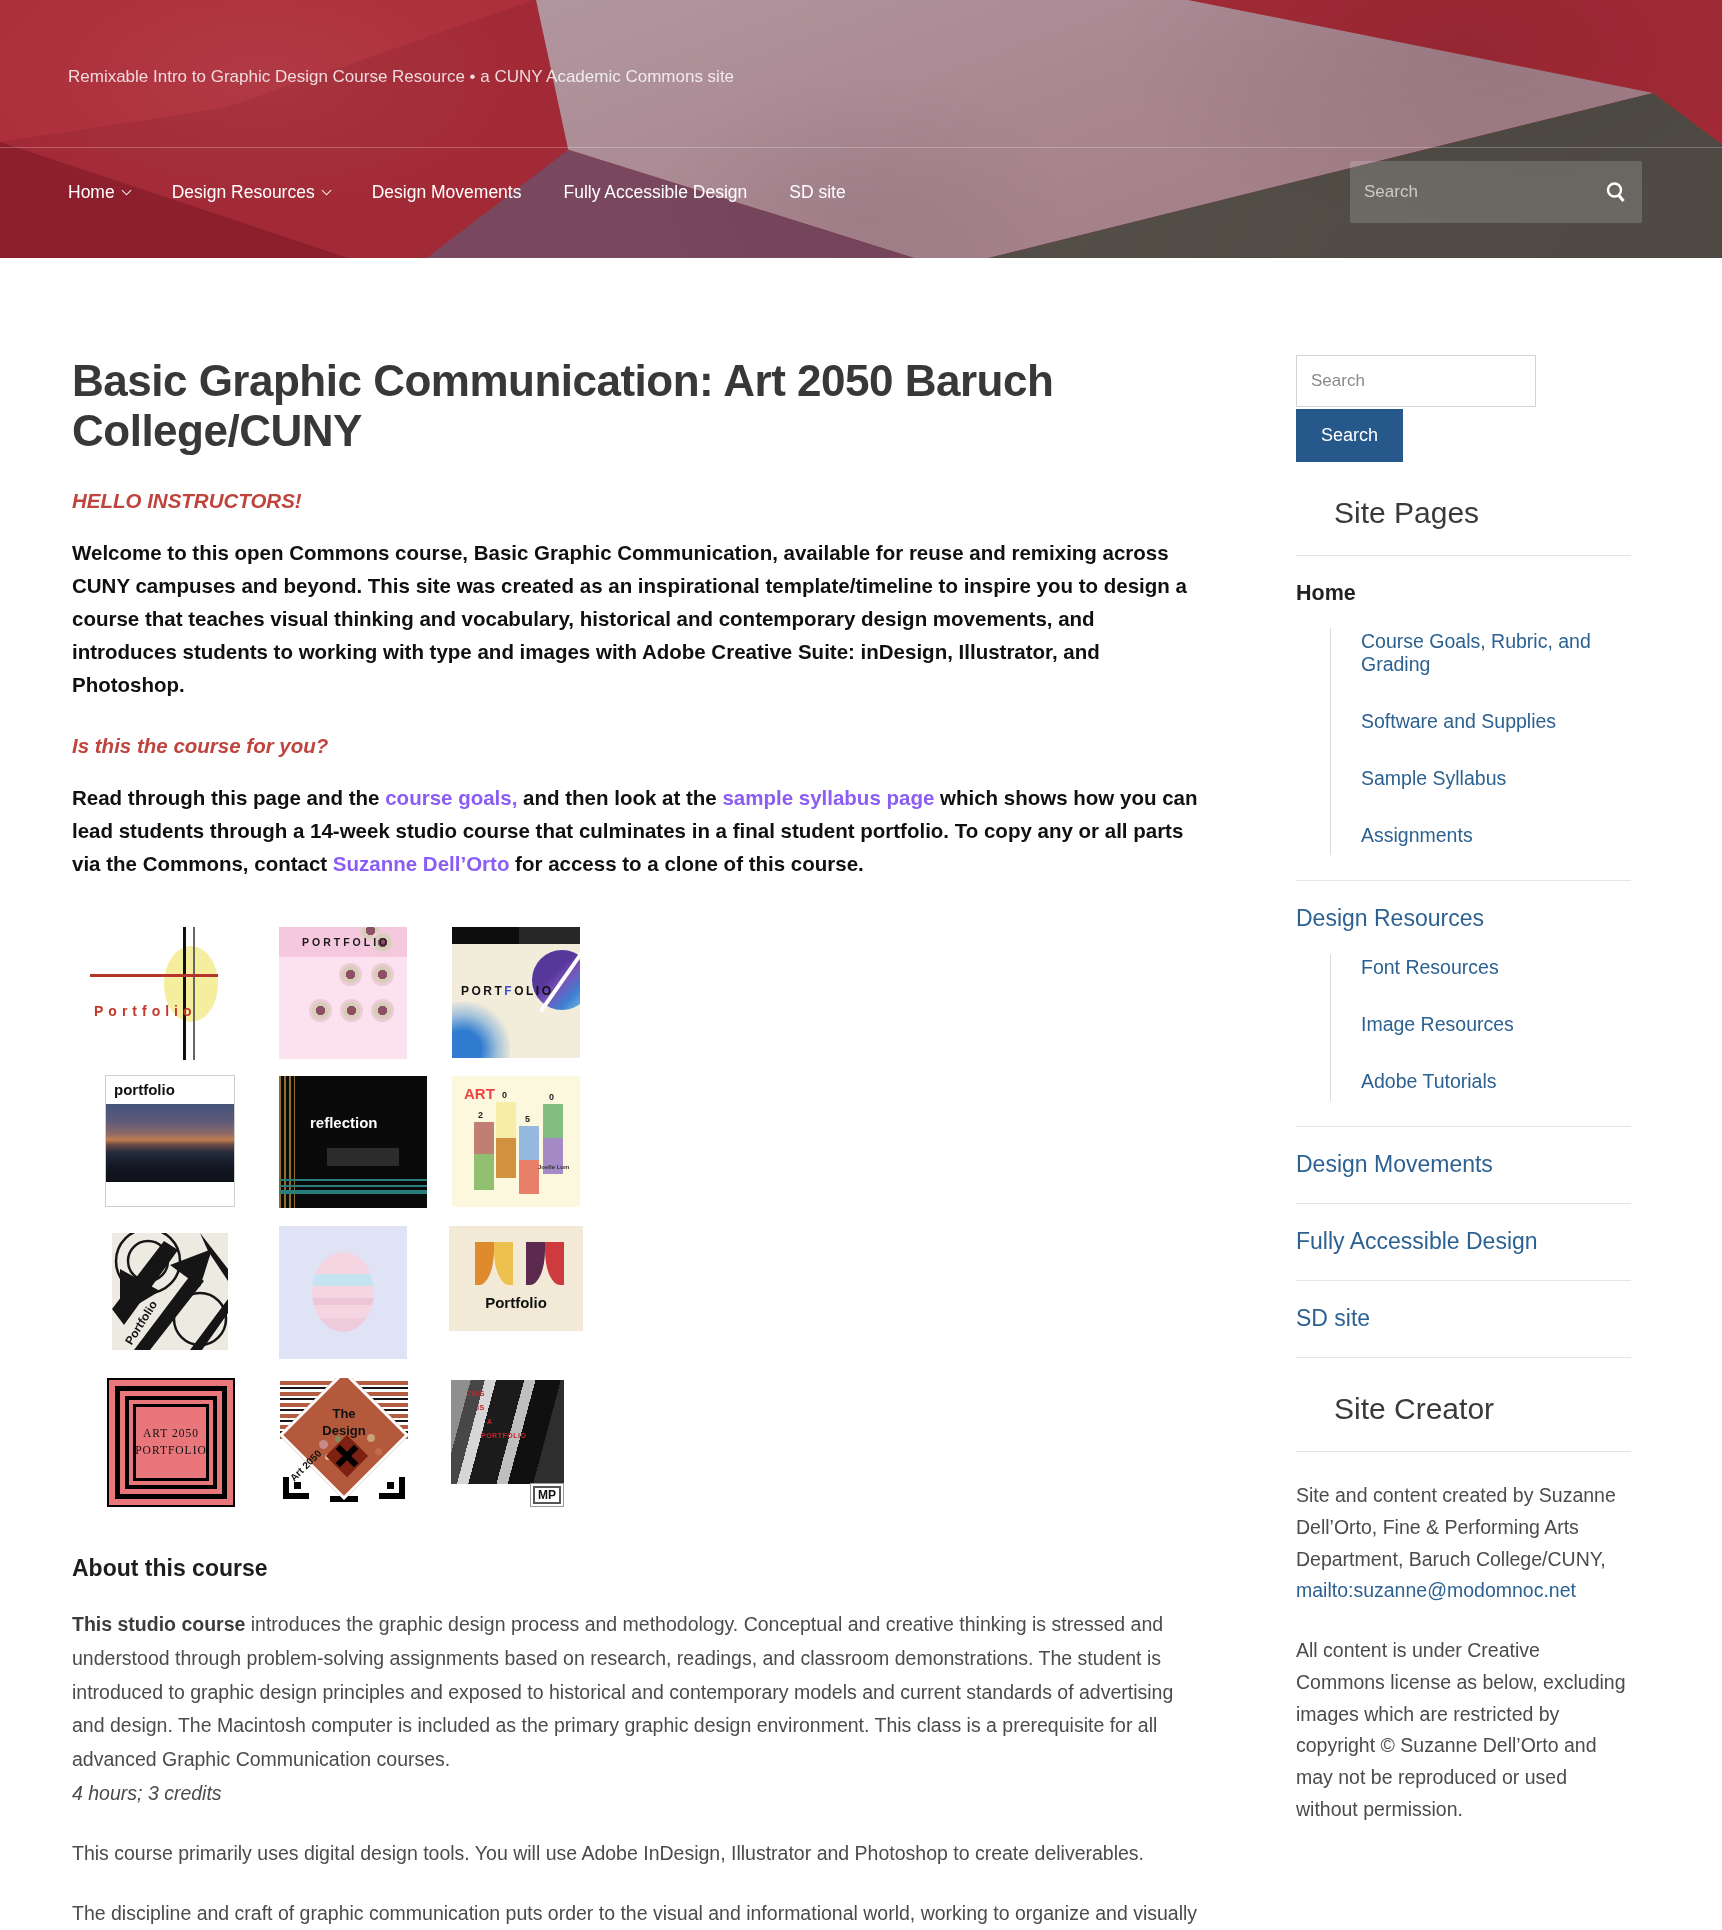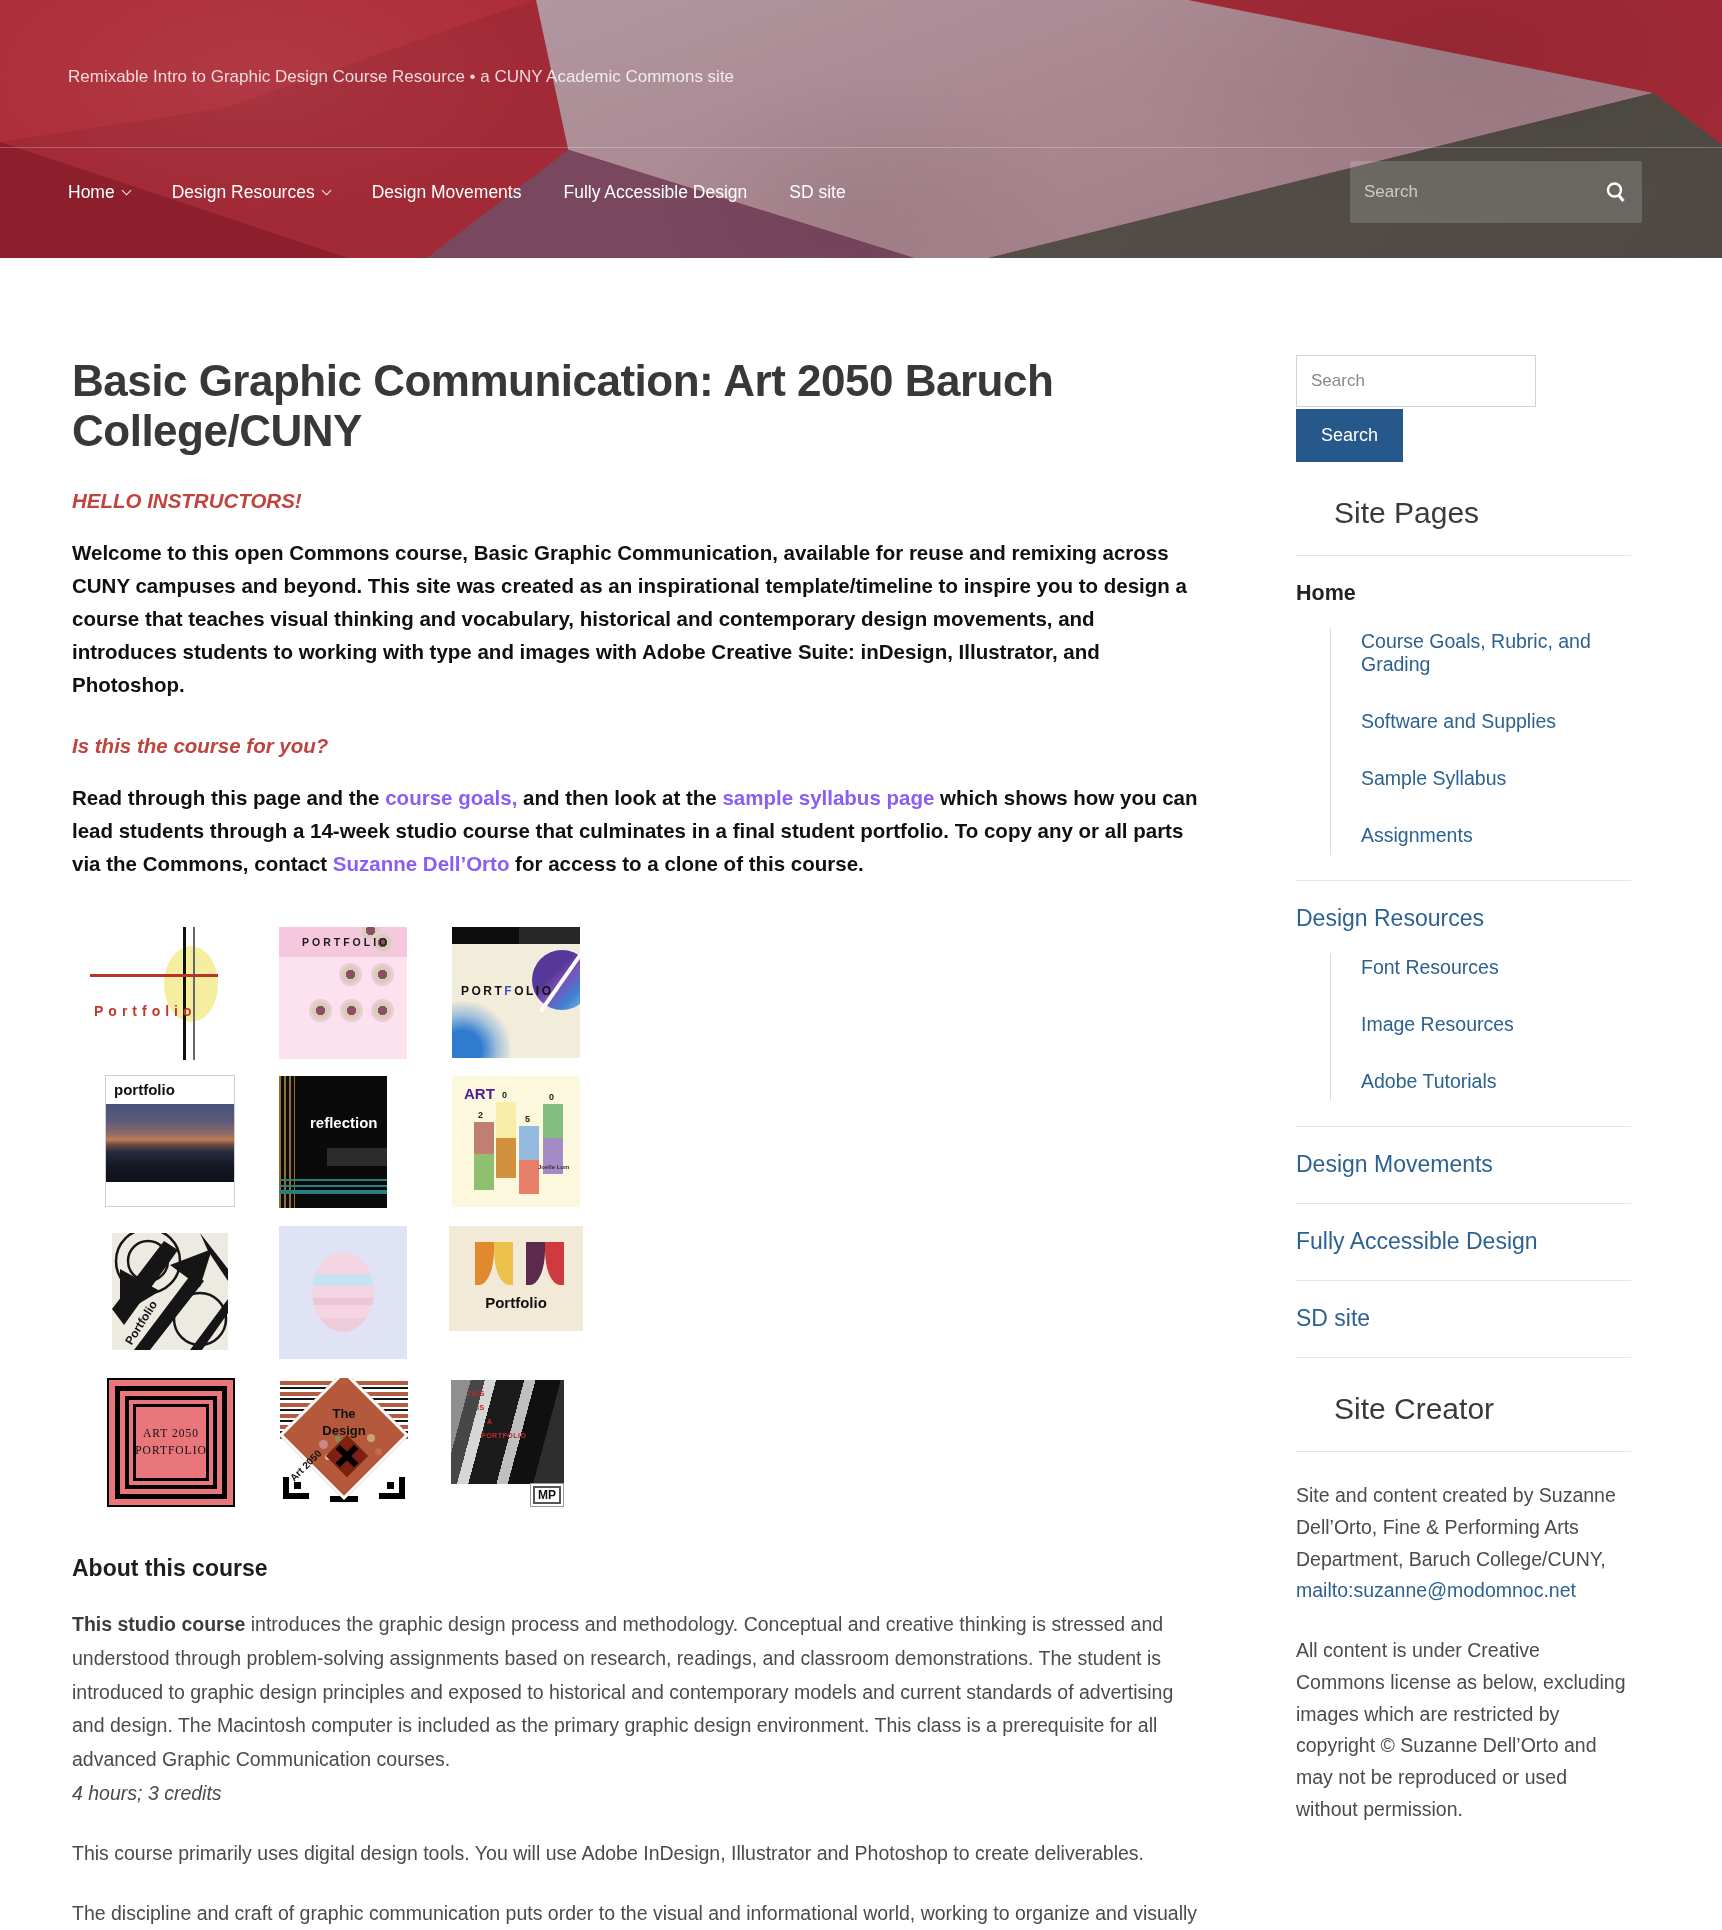--- a/index.html
+++ b/index.html
@@ -79,29 +79,29 @@
              letter-spacing:2.5px; color:#111; }
   .t3-word .blue-f { color:#3f51c9; }
   .t3-blob { position:absolute; left:-12px; bottom:-14px; width:70px; height:70px;
              background:radial-gradient(circle at 32% 68%, #2f7bd0 0 28%, rgba(120,170,220,.65) 52%, rgba(242,236,218,0) 74%); }
   
   .t4 { left:33px; top:148px; width:130px; height:132px; background:#fff; border:1px solid #cfcfcf; }
   .t4-word { margin:5px 0 0 8px; font-weight:bold; font-size:15px; color:#111; }
   .t4-photo { position:absolute; left:0; top:28px; right:0; height:78px;
               background:linear-gradient(to bottom,#46537a 0,#5d5a7a 22%,#8d6a68 38%,#c27c4e 46%,#6b4a46 52%,#232b3d 62%,#141824 80%,#0e1019 100%); }
   
-  .t5 { left:207px; top:149px; width:108px; height:132px; background:#0a0a0a; }
+  .t5 { left:207px; top:149px; width:148px; height:132px; background:#0a0a0a; }
   .t5-stripes { position:absolute; left:0; top:0; bottom:0; width:16px;
                 background:repeating-linear-gradient(90deg,#8f6d33 0 2px,#0a0a0a 2px 5px); }
   .t5-word { position:absolute; left:31px; top:38px; color:#fff; font-weight:bold; font-size:15px; }
   .t5-box { position:absolute; left:48px; top:72px; width:72px; height:18px; background:#2c2c2c; }
   .t5-teal { position:absolute; left:0; right:0; background:#2a7f7c; }
   
   .t6 { left:380px; top:149px; width:128px; height:131px; background:#fbf8de; }
-  .t6-art { position:absolute; left:12px; top:9px; font-weight:bold; font-size:15px; color:#4c1d95; }
+  .t6-art { position:absolute; left:12px; top:9px; font-weight:bold; font-size:15px; color:#ef4444; }
   .t6 .bar { position:absolute; width:20px; }
   .t6 .digit { position:absolute; font-size:9px; font-weight:bold; color:#222; }
   .t6-credit { position:absolute; left:86px; top:88px; font-size:6px; font-weight:bold; color:#333; }
   
   .t7 { left:40px; top:306px; width:116px; height:117px; background:#edeae1; }
   
   .t8 { left:207px; top:299px; width:128px; height:133px; background:#dfe3f5; }
   .t8-ball { position:absolute; left:33px; top:26px; width:62px; height:80px; border-radius:50%; opacity:.9;
              background:linear-gradient(to bottom,#f6d3de 0 28%, #c2e4ef 28% 42%, #f6d3de 42% 58%, #eec3d2 58% 66%, #f6d3de 66% 82%, #f0c9d7 82% 100%); }
   

